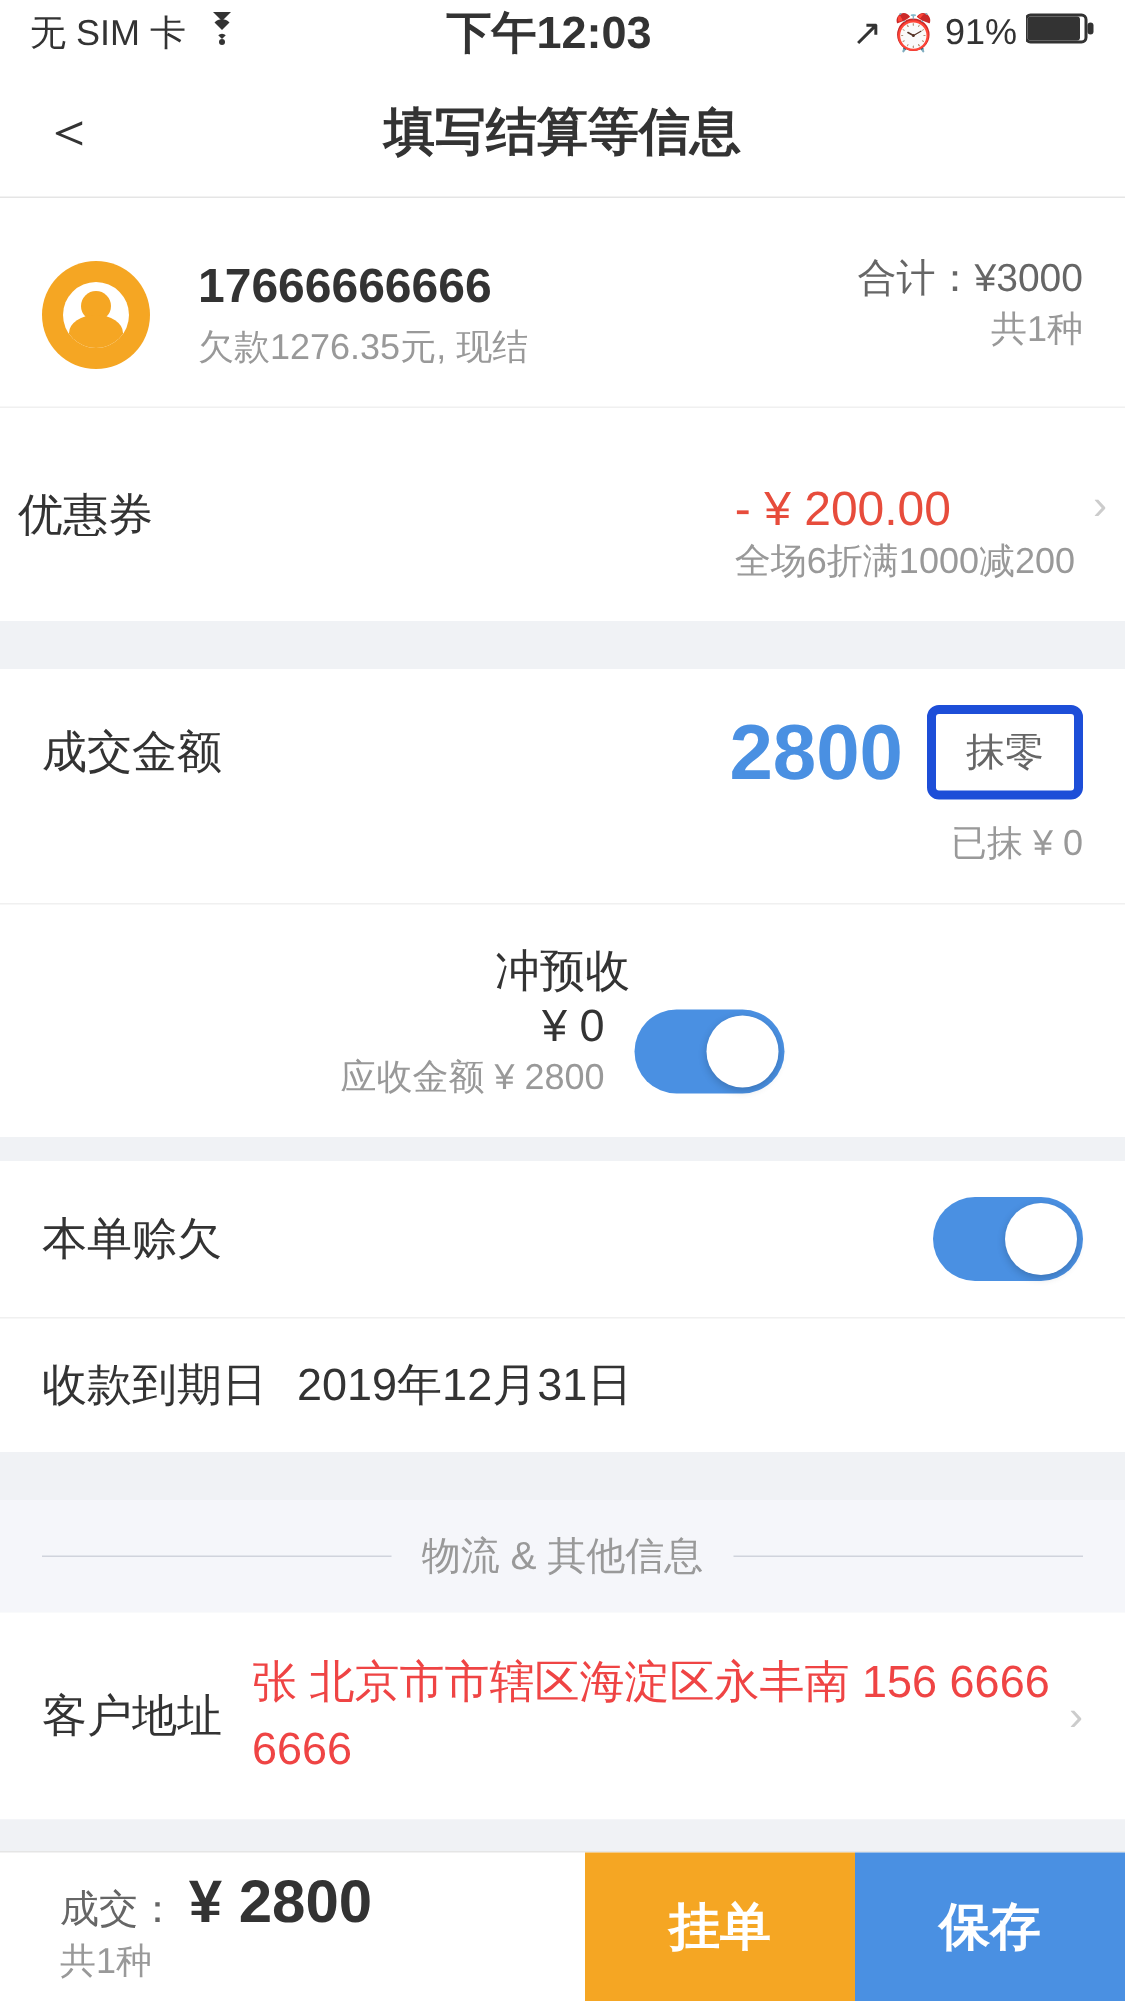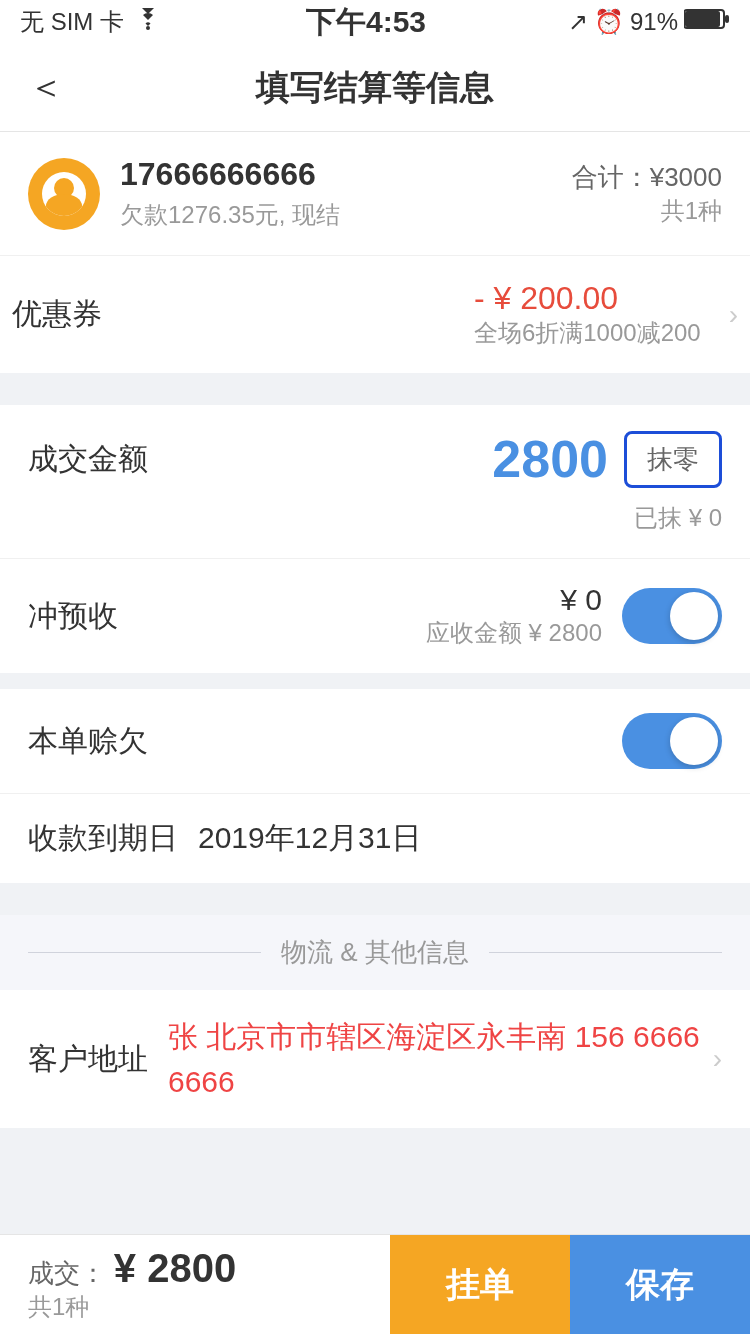--- a/index.html
+++ b/index.html
@@ -59,21 +59,21 @@
     }
 
     
     .customer-row {
       background: #fff;
       padding: 24px 28px;
       display: flex;
       align-items: center;
       justify-content: space-between;
     }
-    .customer-left { display: flex; align-items: center; gap: 20px; }
+    .customer-left { display: flex; align-items: center; gap: 32px; margin-top: 16px; }
     .avatar {
       width: 72px;
       height: 72px;
       border-radius: 50%;
       background: #f5a623;
       display: flex;
       align-items: center;
       justify-content: center;
       flex-shrink: 0;
     }
@@ -115,21 +115,21 @@
     
     .coupon-row {
       background: #fff;
       padding: 24px 12px;
       display: flex;
       align-items: center;
       justify-content: space-between;
       border-top: 1px solid #f0f0f0;
     }
     .coupon-label { font-size: 30px; color: #333; }
-    .coupon-right { display: flex; align-items: center; gap: 28px; }
+    .coupon-right { display: flex; align-items: flex-start; gap: 12px; margin-top: 25px; }
     .coupon-discount { font-size: 32px; color: #e74c3c; font-weight: 500; }
     .coupon-desc { font-size: 24px; color: #999; text-align: right; }
     .chevron-right { font-size: 28px; color: #ccc; }
 
     
     .divider-gray {
       height: 16px;
       background: #f0f2f5;
     }
 
@@ -141,38 +141,39 @@
     .amount-row {
       display: flex;
       align-items: center;
       justify-content: space-between;
       margin-bottom: 12px;
     }
     .amount-label { font-size: 30px; color: #333; }
     .amount-value-group { display: flex; align-items: center; gap: 16px; }
     .amount-number { font-size: 52px; font-weight: 600; color: #4a90e2; }
     .round-btn {
-      border: 3px solid #1d4ed8;
+      border: 6px solid #1d4ed8;
       border-radius: 8px;
       padding: 8px 20px;
       font-size: 26px;
       color: #666;
       background: #fff;
       cursor: pointer;
     }
     .amount-sub { font-size: 24px; color: #999; text-align: right; }
 
     
     .precharge-row {
       display: flex;
       align-items: center;
       justify-content: space-between;
       padding: 24px 28px;
       background: #fff;
       border-top: 1px solid #f0f0f0;
+      flex-direction: column;
     }
     .precharge-label { font-size: 30px; color: #333; }
     .precharge-right { display: flex; align-items: center; gap: 20px; }
     .precharge-value-group { text-align: right; }
     .precharge-amount { font-size: 30px; color: #333; font-weight: 500; }
     .precharge-sub { font-size: 24px; color: #999; }
 
     
     .toggle {
       width: 100px;
@@ -262,20 +263,21 @@
       width: 750px;
       height: 100px;
       background: #fff;
       display: flex;
       align-items: center;
       border-top: 1px solid #e5e5e5;
     }
     .bottom-summary {
       flex: 1;
       padding: 0 28px;
+      margin-left: 12px;
     }
     .bottom-deal { font-size: 26px; color: #666; }
     .bottom-amount { font-size: 40px; font-weight: 600; color: #333; display: inline; }
     .bottom-count { font-size: 24px; color: #999; }
     .btn-hold {
       width: 180px;
       height: 100px;
       background: #f5a623;
       color: #fff;
       font-size: 34px;
@@ -312,21 +314,21 @@
       <span>无 SIM 卡</span>
       <span>
         <svg width="32" height="22" viewBox="0 0 32 22">
           <path d="M16 18l2.5-2.5a3.5 3.5 0 00-5 0L16 18z" fill="#333"></path>
           <path d="M16 12l5-5a7 7 0 00-10 0l5 5z" fill="#333"></path>
           <path d="M16 6l7.5-7.5A14 14 0 008.5-1.5L16 6z" fill="#333"></path>
           <circle cx="16" cy="20" r="2" fill="#333"></circle>
         </svg>
       </span>
     </div>
-    <div class="status-center">下午4:53</div>
+    <div class="status-center">下午12:03</div>
     <div class="status-right">
       <span>↗</span>
       <span>⏰</span>
       <span>91%</span>
       <span>
         <svg width="46" height="22" viewBox="0 0 46 22">
           <rect x="0" y="2" width="40" height="18" rx="3" ry="3" stroke="#333" stroke-width="2" fill="none"></rect>
           <rect x="1" y="3" width="35" height="16" rx="2" ry="2" fill="#333"></rect>
           <rect x="41" y="7" width="4" height="8" rx="2" ry="2" fill="#333"></rect>
         </svg>

